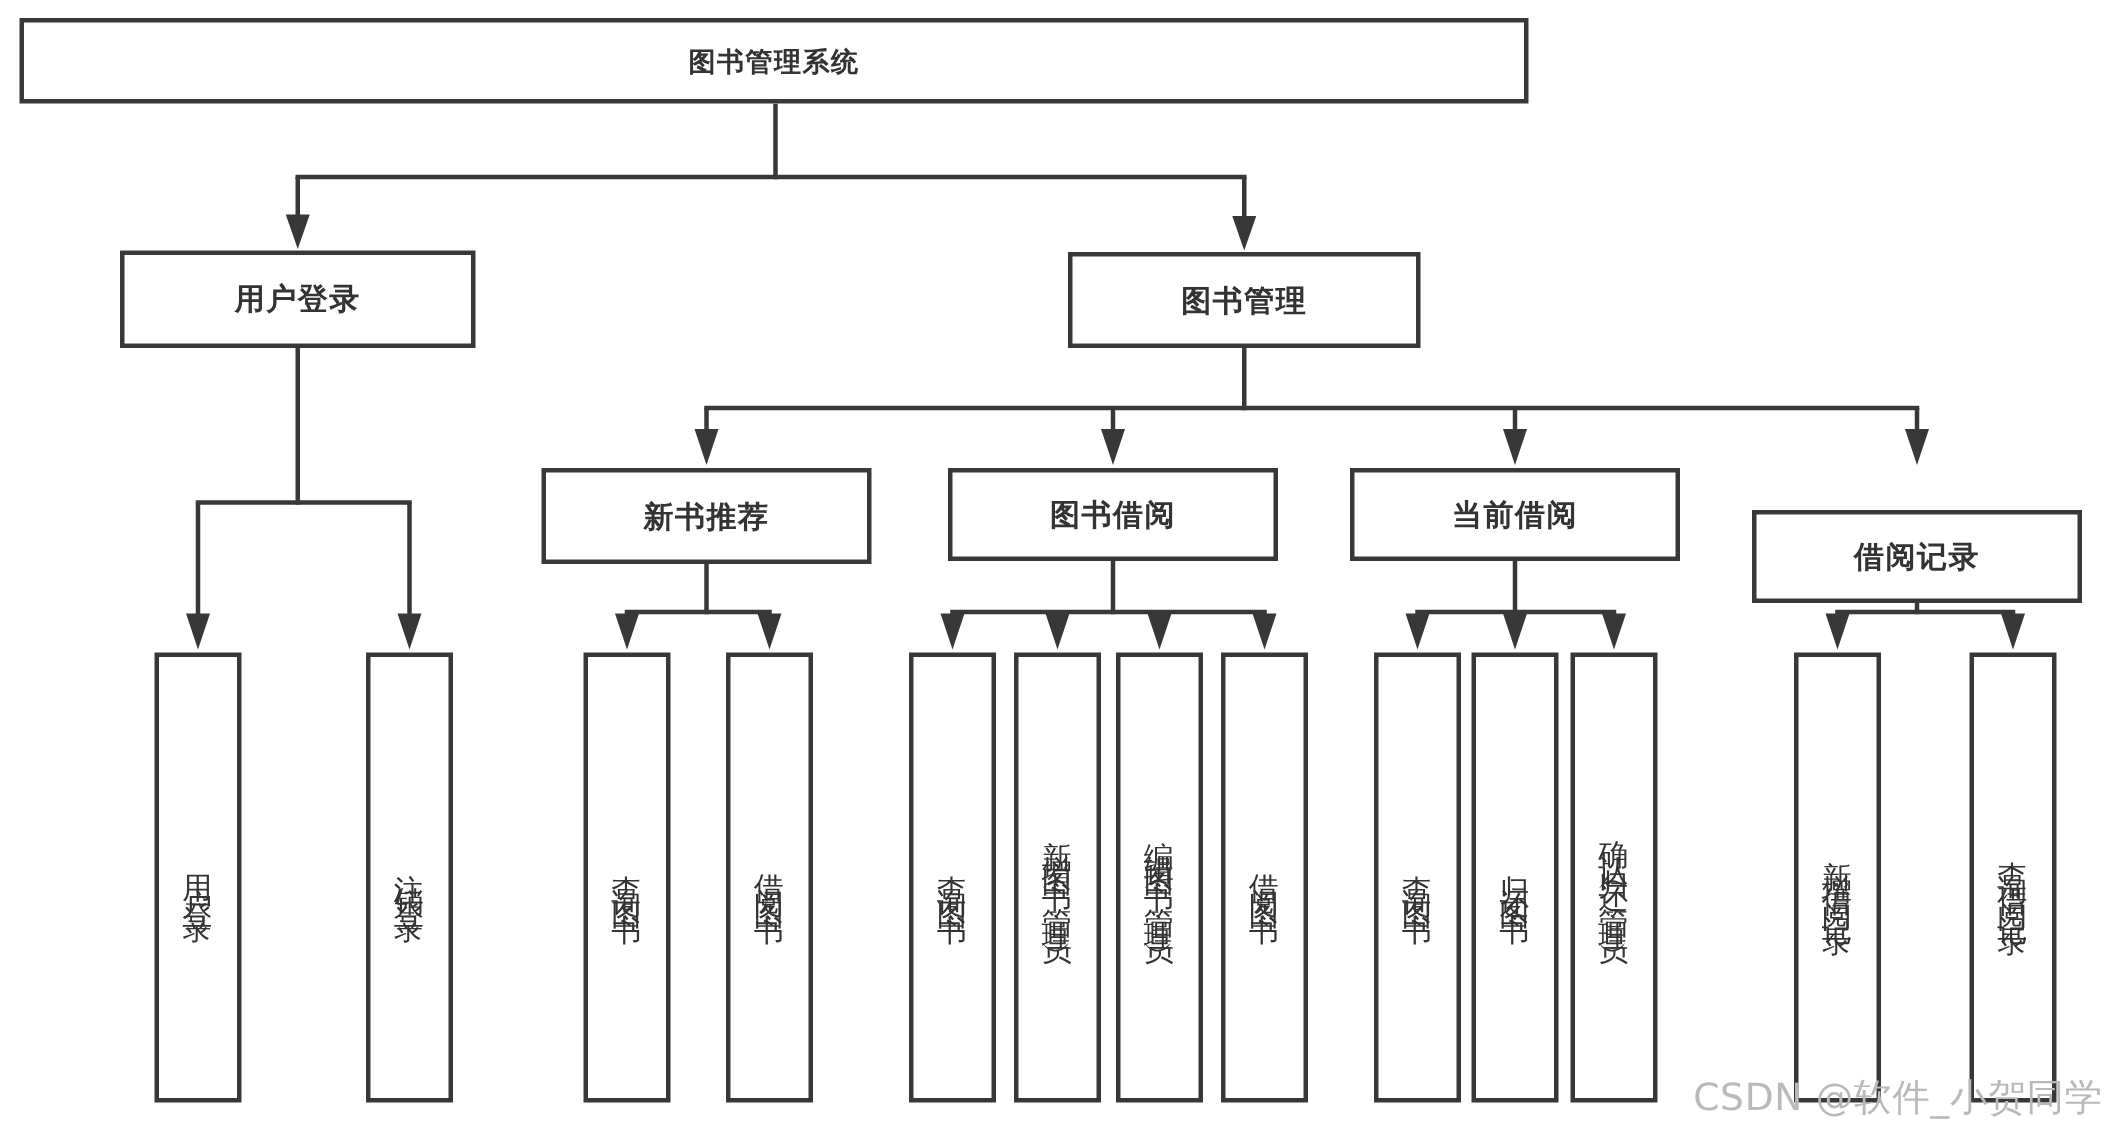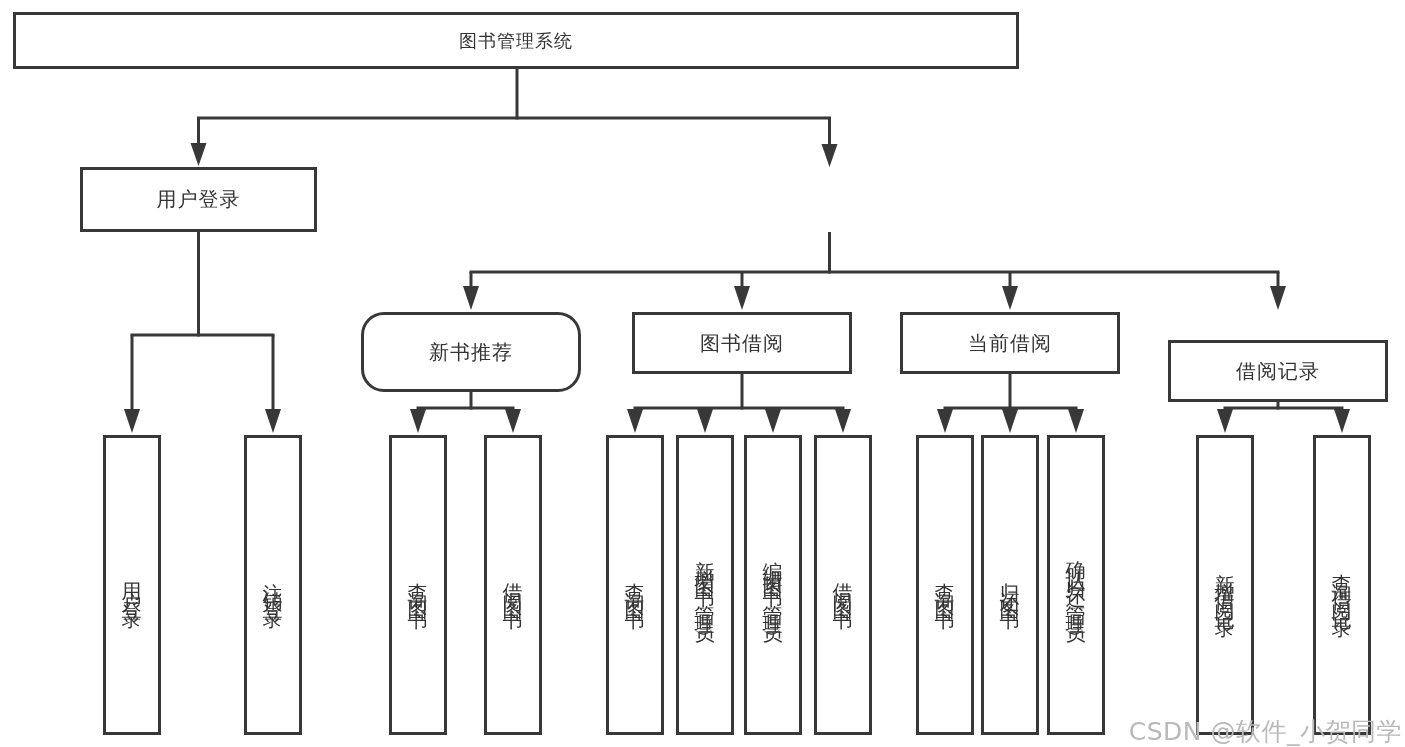--- a/index.html
+++ b/index.html
@@ -8,21 +8,21 @@
     position:relative;width:1405px;height:747px;background:#ffffff;
     font-family:"DejaVu Sans","Liberation Sans",sans-serif;overflow:hidden;
   }
   .connector-layer{position:absolute;left:0;top:0;width:1405px;height:747px;}
   .connector-layer line{stroke:#383838;stroke-width:3;}
   .connector-layer polygon{fill:#383838;stroke:none;}
   .node{
     position:absolute;box-sizing:border-box;border:3px solid #383838;background:#ffffff;
     display:flex;align-items:center;justify-content:center;color:#333333;
   }
-  .hnode{font-size:20px;letter-spacing:1px;white-space:nowrap;}
+  .hnode{font-size:20px;letter-spacing:1px;white-space:nowrap;font-weight:bold;}
   .vnode .vtext{
     writing-mode:vertical-rl;text-orientation:mixed;
     font-size:20px;line-height:1;letter-spacing:9px;color:#333333;
   }
   .watermark{
     position:absolute;right:3px;top:715px;font-size:25px;letter-spacing:0.5px;
     color:#b9b9b9;white-space:nowrap;z-index:5;
   }
 </style>
 </head>
@@ -91,22 +91,23 @@
       <line x1="1278" y1="374" x2="1278" y2="409.5"></line>
       <line x1="1223.5" y1="408" x2="1343.5" y2="408"></line>
       <polygon points="1217,409 1233,409 1225,433"></polygon>
       <polygon points="1334,409 1350,409 1342,433"></polygon>
     </g>
   </svg>
 
   <div class="node hnode" style="left:13px;top:12px;width:1006px;height:57px;font-size:18px;">图书管理系统</div>
 
   <div class="node hnode" style="left:80px;top:167px;width:237px;height:65px;">用户登录</div>
+  <div class="node hnode" style="left:712px;top:168px;width:235px;height:64px;">图书管理</div>
 
-  <div class="node hnode" style="left:361px;top:312px;width:220px;height:80px;border-radius:23px;">新书推荐</div>
+  <div class="node hnode" style="left:361px;top:312px;width:220px;height:64px;">新书推荐</div>
   <div class="node hnode" style="left:632px;top:312px;width:220px;height:62px;">图书借阅</div>
   <div class="node hnode" style="left:900px;top:312px;width:220px;height:62px;">当前借阅</div>
   <div class="node hnode" style="left:1168px;top:312px;width:220px;height:62px;margin-top:28px;">借阅记录</div>
 
   <div class="node vnode" style="left:103px;top:435px;width:58px;height:300px;">
     <span class="vtext">用户登录</span>
   </div>
   <div class="node vnode" style="left:244px;top:435px;width:58px;height:300px;">
     <span class="vtext">注销登录</span>
   </div>

